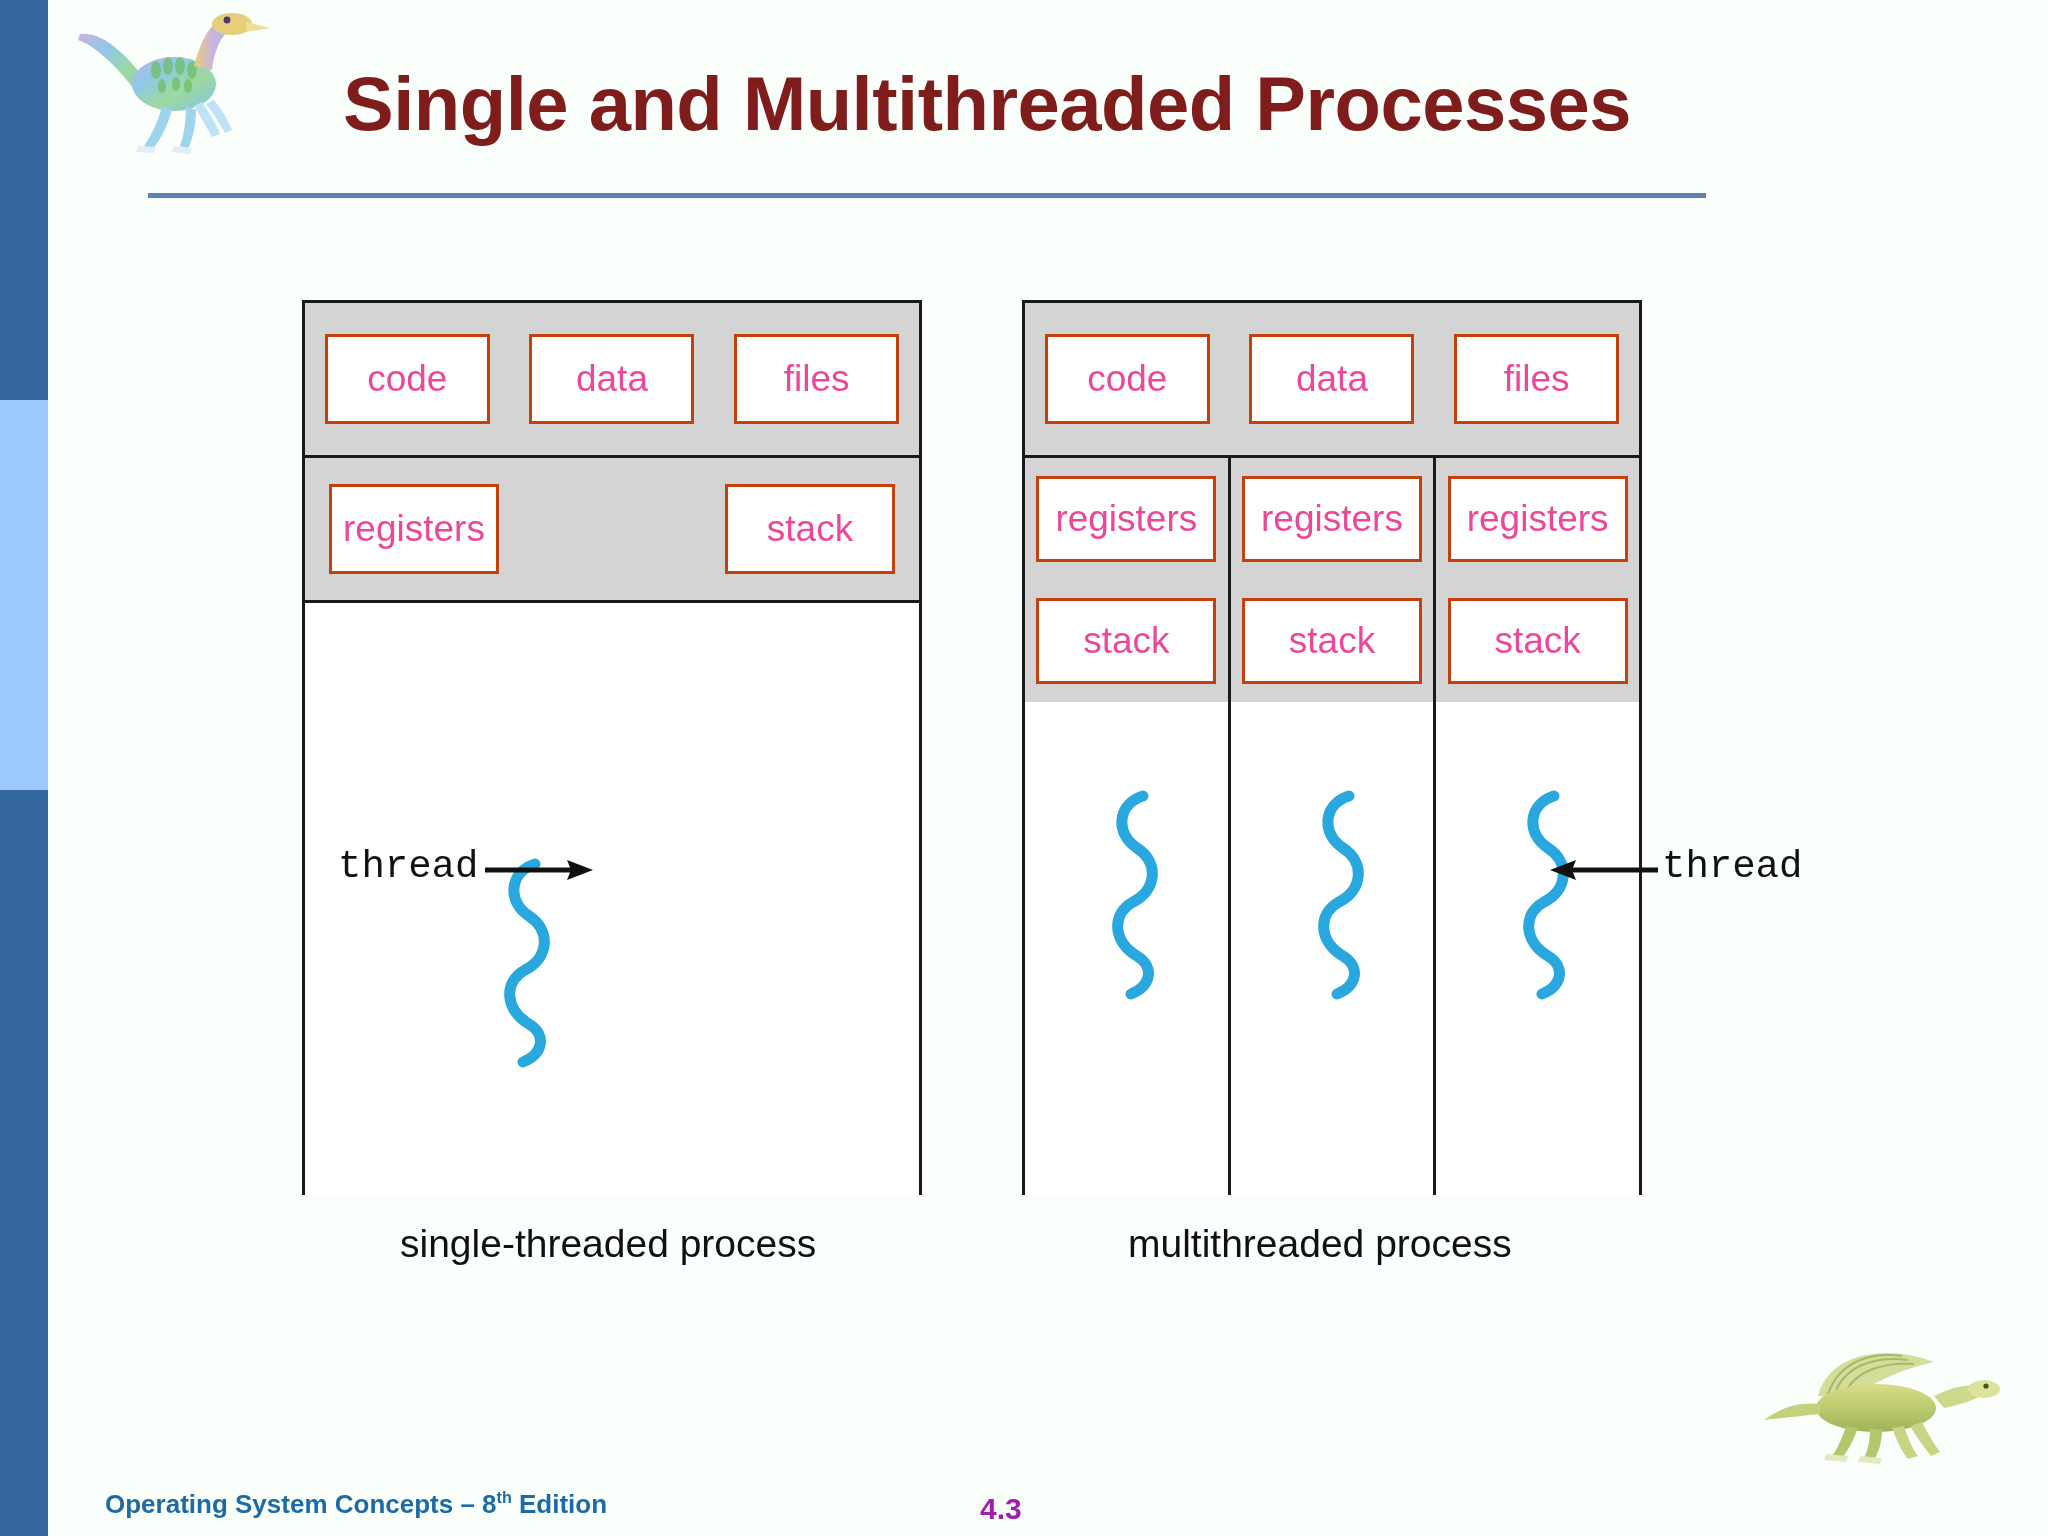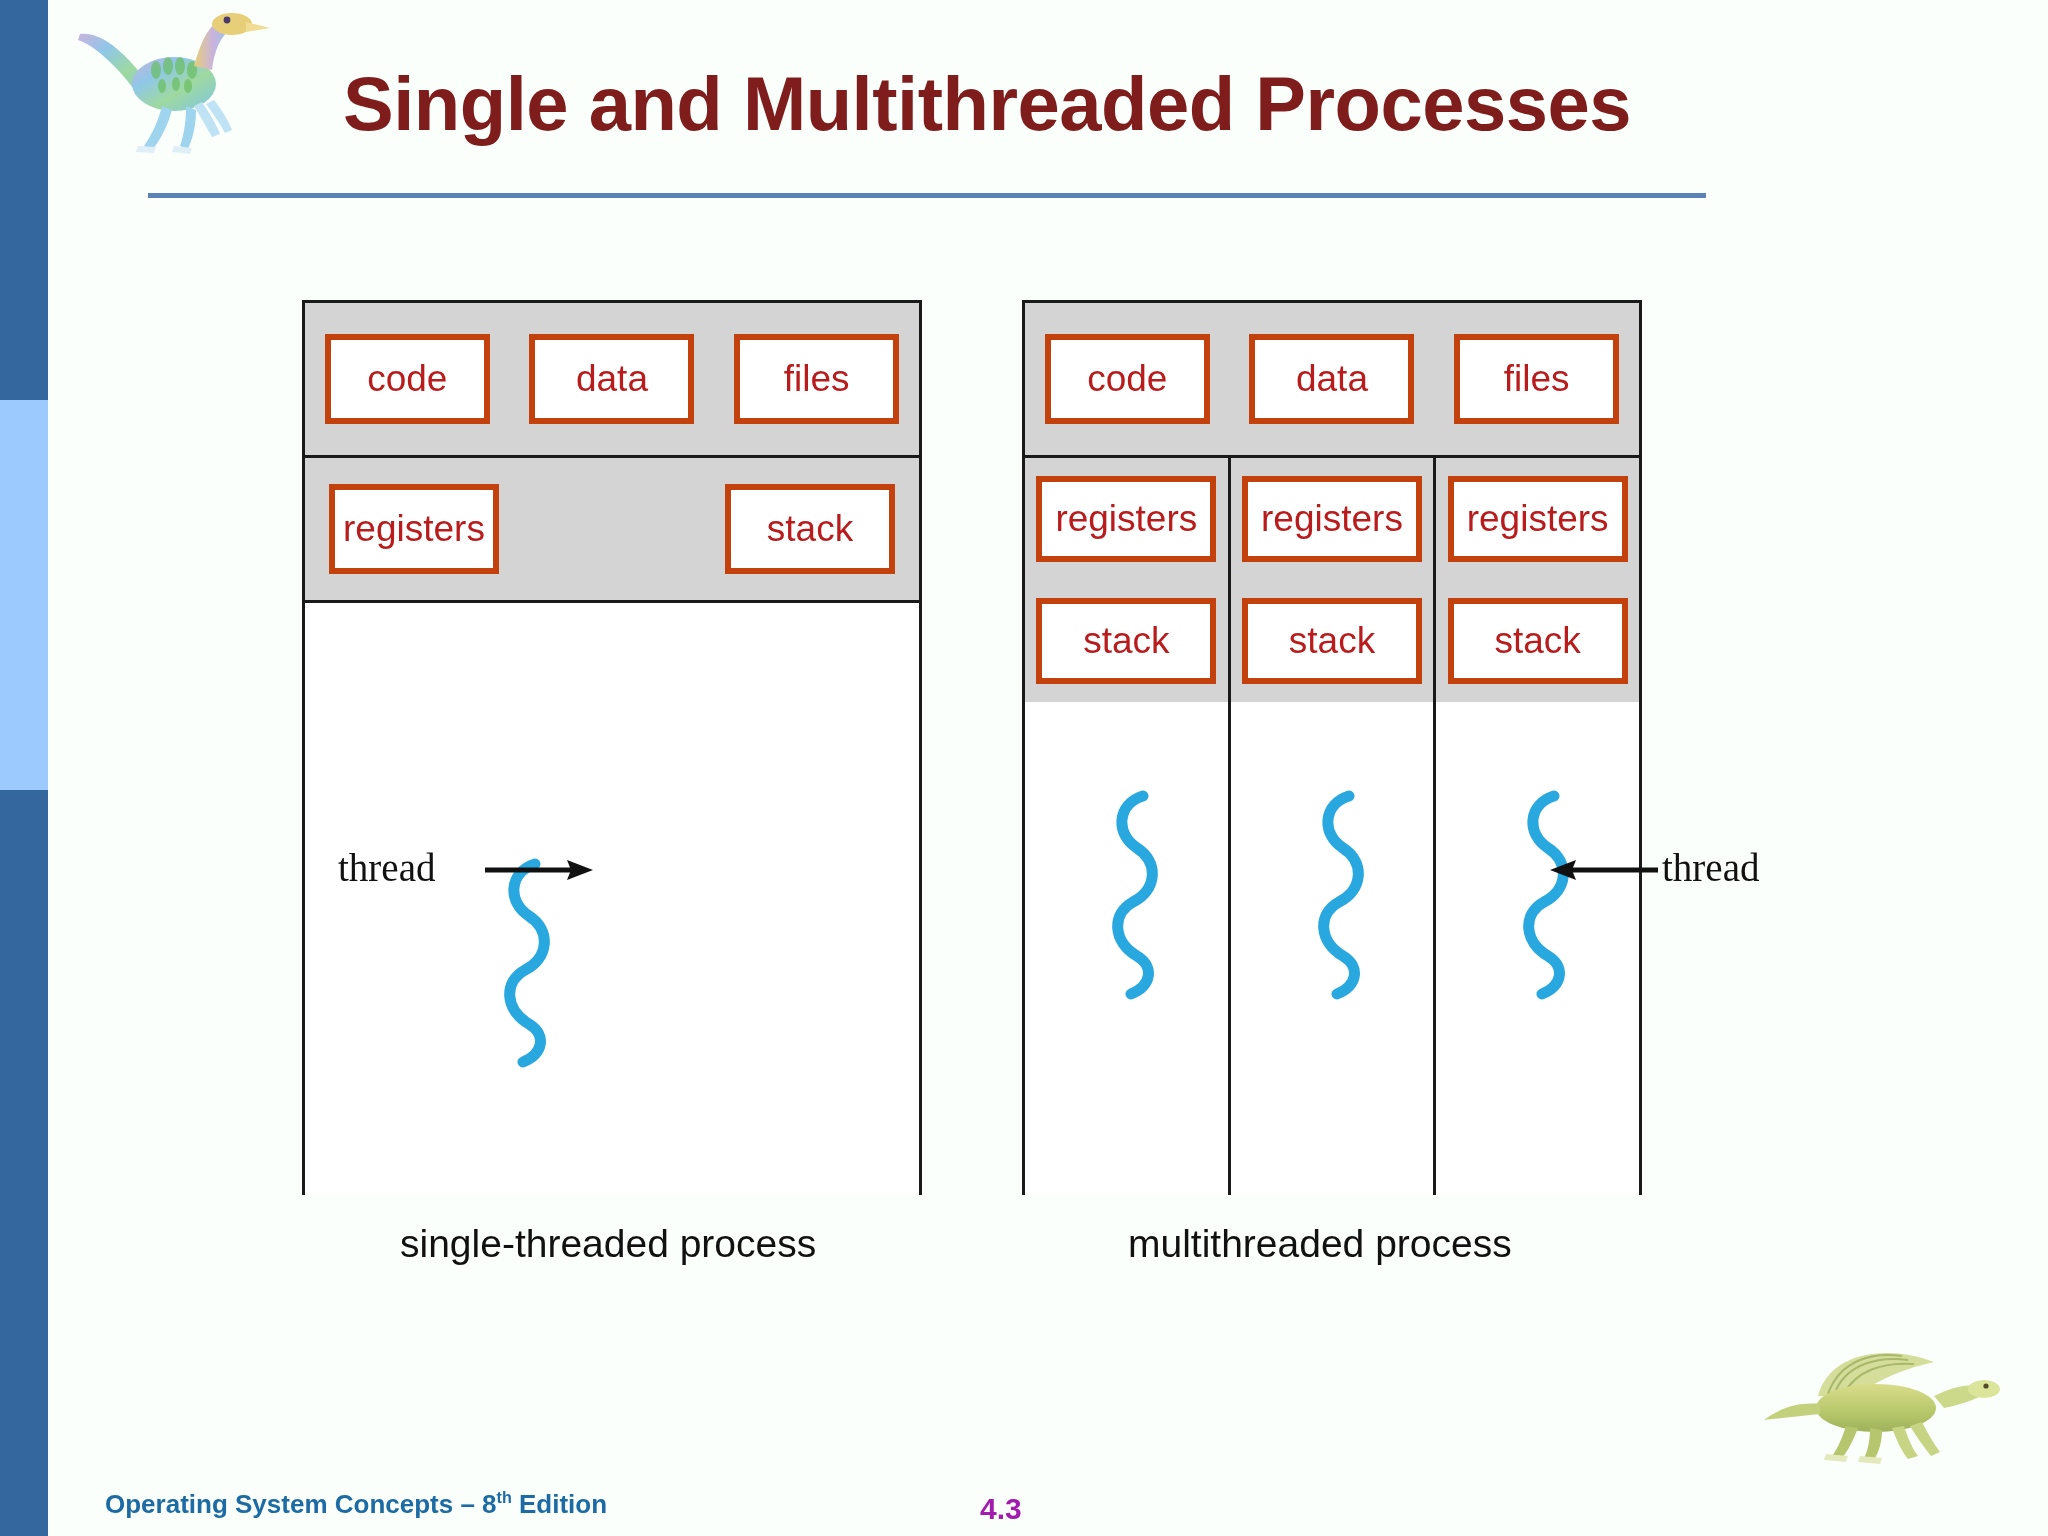--- a/index.html
+++ b/index.html
@@ -83,27 +83,27 @@
 
   .shared-band {
     background: #d4d4d4;
     box-sizing: border-box;
     display: flex;
     align-items: center;
   }
 
   .cell {
     background: #ffffff;
-    border: 6px solid #c2410c;
+    border: 3px solid #c2410c;
     box-sizing: border-box;
     display: flex;
     align-items: center;
     justify-content: center;
     font-size: 37px;
-    color: #b91c1c;
+    color: #ec4899;
     font-family: "Liberation Sans", sans-serif;
   }
 
   
   #single-band-top {
     position: absolute;
     left: 0; top: 0;
     width: 100%; height: 155px;
     border-bottom: 3px solid #1a1a1a;
     justify-content: space-around;
@@ -187,21 +187,21 @@
     font-family: "Liberation Sans", sans-serif;
   }
   #caption-single { left: 400px; top: 1222px; }
   #caption-multi  { left: 1128px; top: 1222px; }
 
   .thread-label {
     position: absolute;
     font-size: 39px;
     color: #111111;
     white-space: nowrap;
-    font-family: Liberation Serif, serif;
+    font-family: Liberation Mono, monospace;
   }
   #thread-label-left  { left: 338px;  top: 845px; }
   #thread-label-right { left: 1662px; top: 845px; }
 
   .arrow-svg { position: absolute; }
 
   
   #footer-left {
     position: absolute;
     left: 70px;

